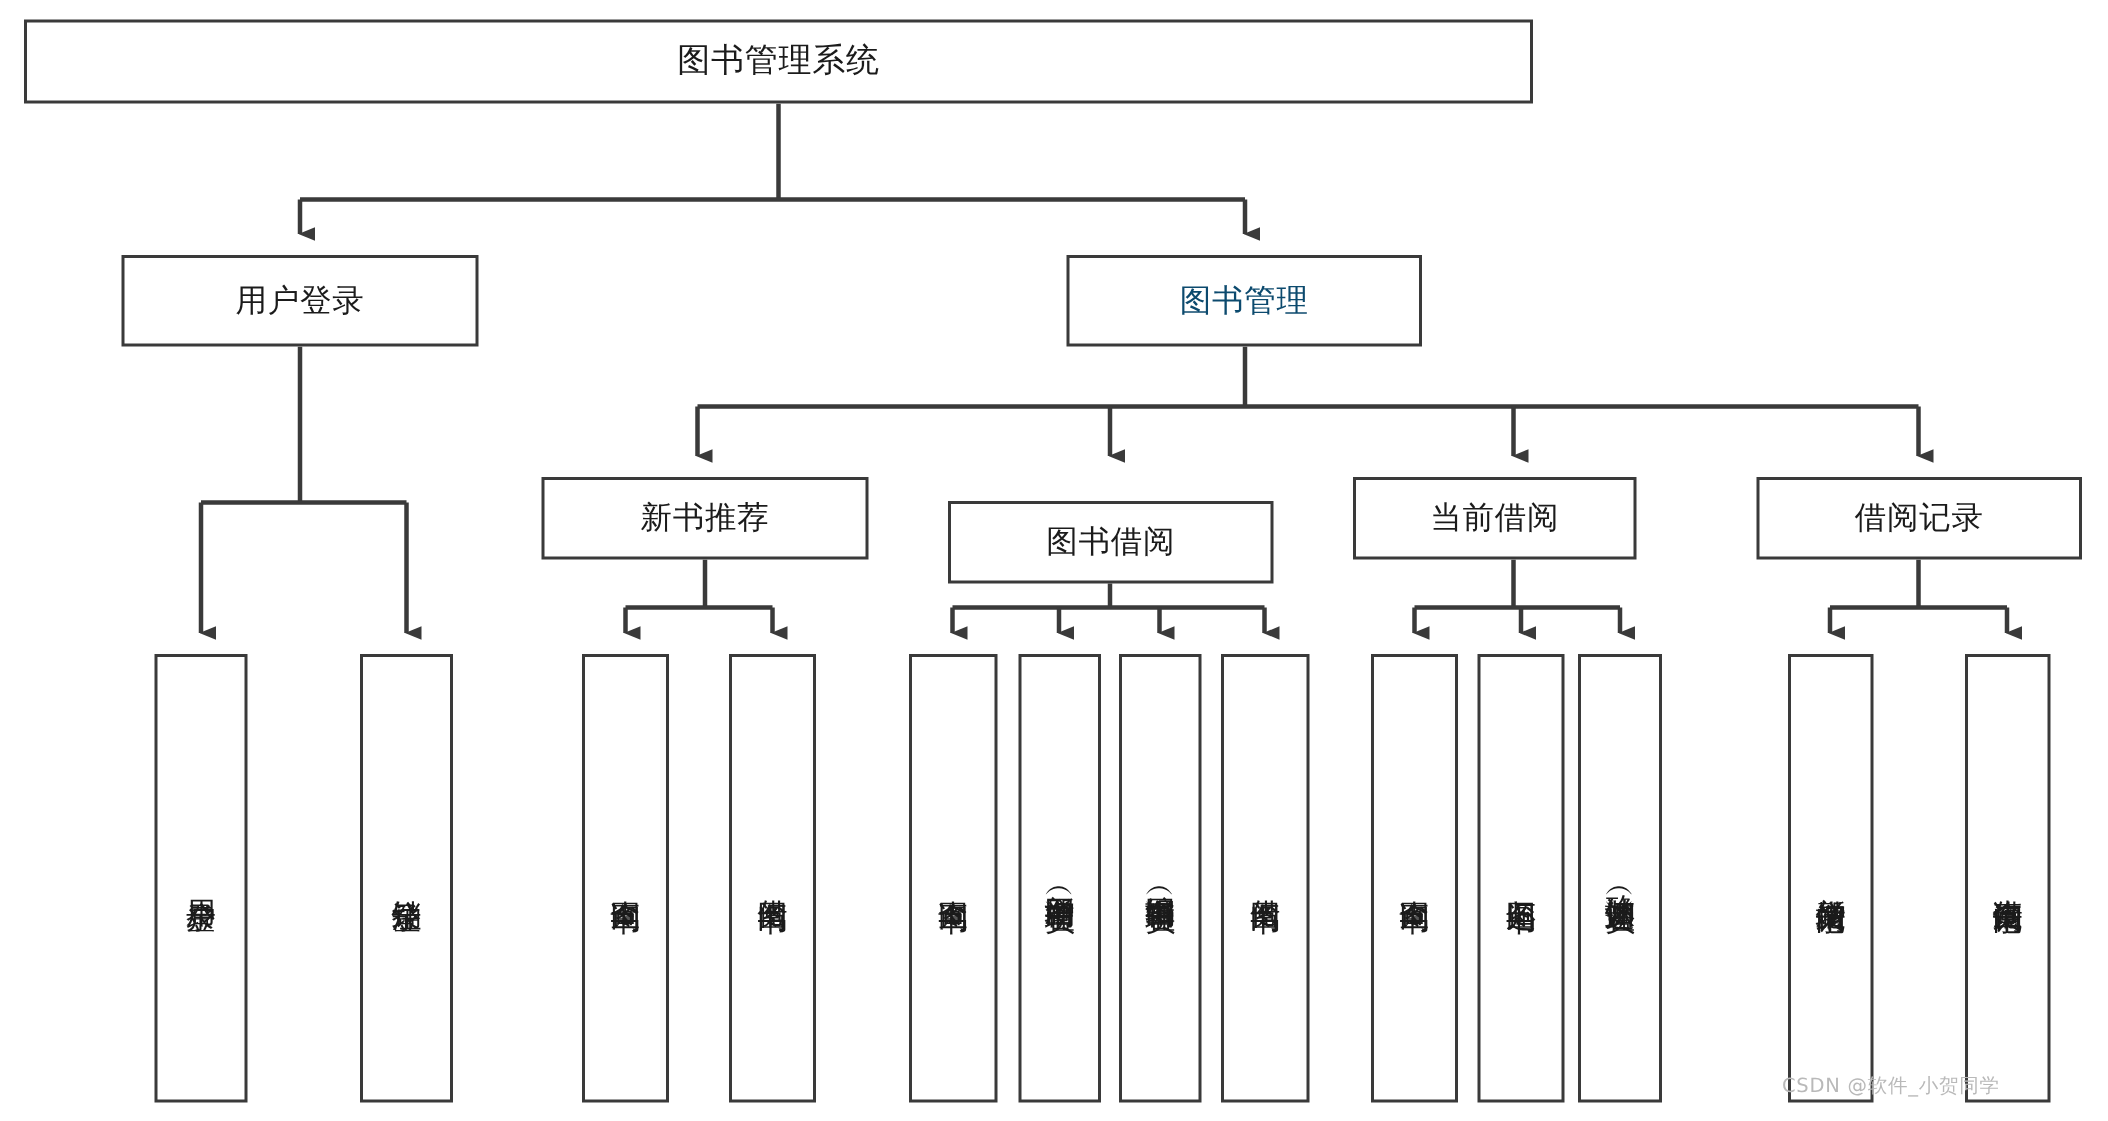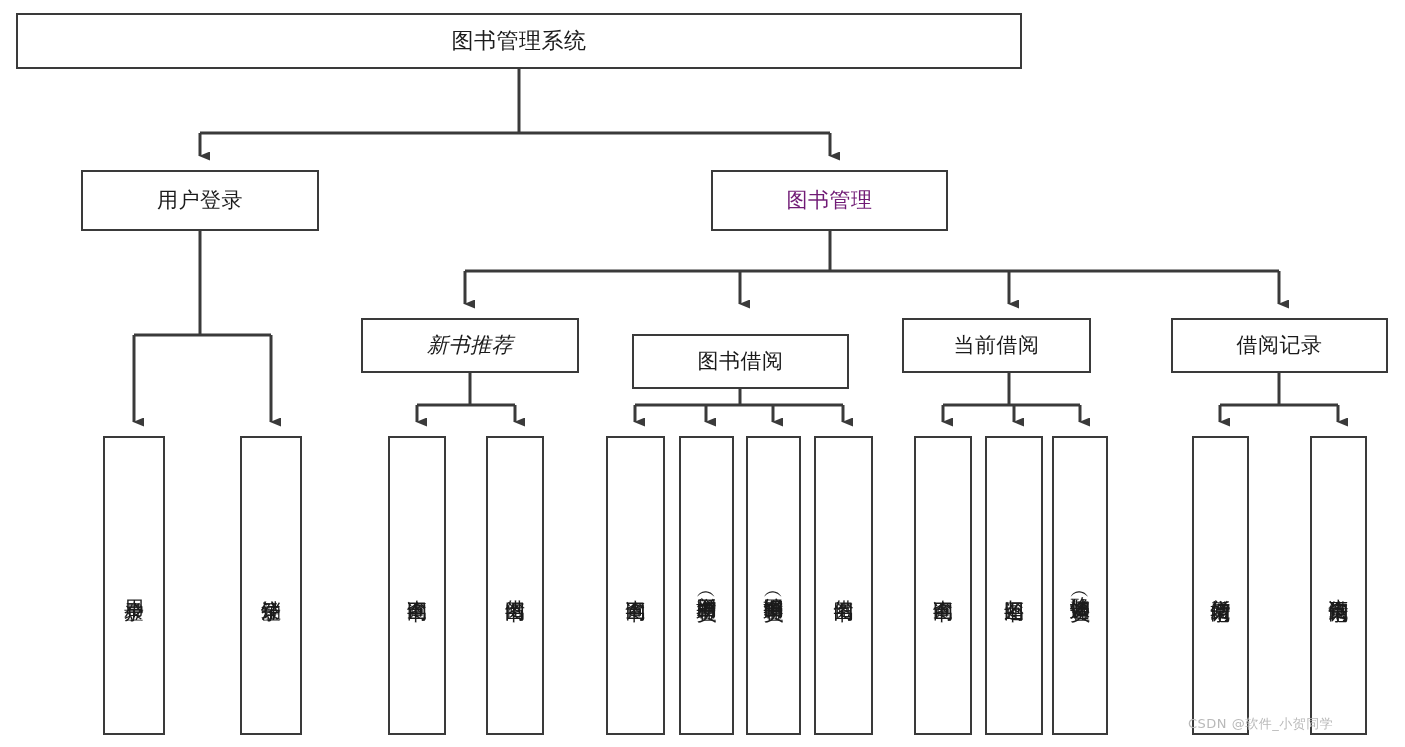--- a/index.html
+++ b/index.html
@@ -123,25 +123,25 @@
     </g>
   </svg>
 
   <div class="node node-h node-root" id="node-root" style="left: 16px; top: 13px; width: 1006px; height: 56px; border-color: rgb(58, 58, 58); background: rgb(255, 255, 255); color: rgb(27, 27, 27);">
     <span>图书管理系统</span>
   </div>
 
   <div class="node node-h" id="l2-0" style="left: 81px; top: 170px; width: 238px; height: 61px; border-color: rgb(58, 58, 58); background: rgb(255, 255, 255); color: rgb(27, 27, 27);">
     <span>用户登录</span>
   </div>
-  <div class="node node-h" id="l2-1" style="left: 711px; top: 170px; width: 237px; height: 61px; border-color: rgb(58, 58, 58); background: rgb(255, 255, 255); color: #701a75;">
+  <div class="node node-h" id="l2-1" style="left: 711px; top: 170px; width: 237px; height: 61px; border-color: rgb(58, 58, 58); background: rgb(255, 255, 255); color: #0c4a6e;">
     <span>图书管理</span>
   </div>
 
-  <div class="node node-h" id="l3-0" style="left: 361px; top: 318px; width: 218px; height: 55px; border-color: rgb(58, 58, 58); background: rgb(255, 255, 255); color: rgb(27, 27, 27); font-style: italic;">
+  <div class="node node-h" id="l3-0" style="left: 361px; top: 318px; width: 218px; height: 55px; border-color: rgb(58, 58, 58); background: rgb(255, 255, 255); color: rgb(27, 27, 27);">
     <span>新书推荐</span>
   </div>
   <div class="node node-h" id="l3-1" style="left: 632px; top: 334px; width: 217px; height: 55px; border-color: rgb(58, 58, 58); background: rgb(255, 255, 255); color: rgb(27, 27, 27);">
     <span>图书借阅</span>
   </div>
   <div class="node node-h" id="l3-2" style="left: 902px; top: 318px; width: 189px; height: 55px; border-color: rgb(58, 58, 58); background: rgb(255, 255, 255); color: rgb(27, 27, 27);">
     <span>当前借阅</span>
   </div>
   <div class="node node-h" id="l3-3" style="left: 1171px; top: 318px; width: 217px; height: 55px; border-color: rgb(58, 58, 58); background: rgb(255, 255, 255); color: rgb(27, 27, 27);">
     <span>借阅记录</span>

